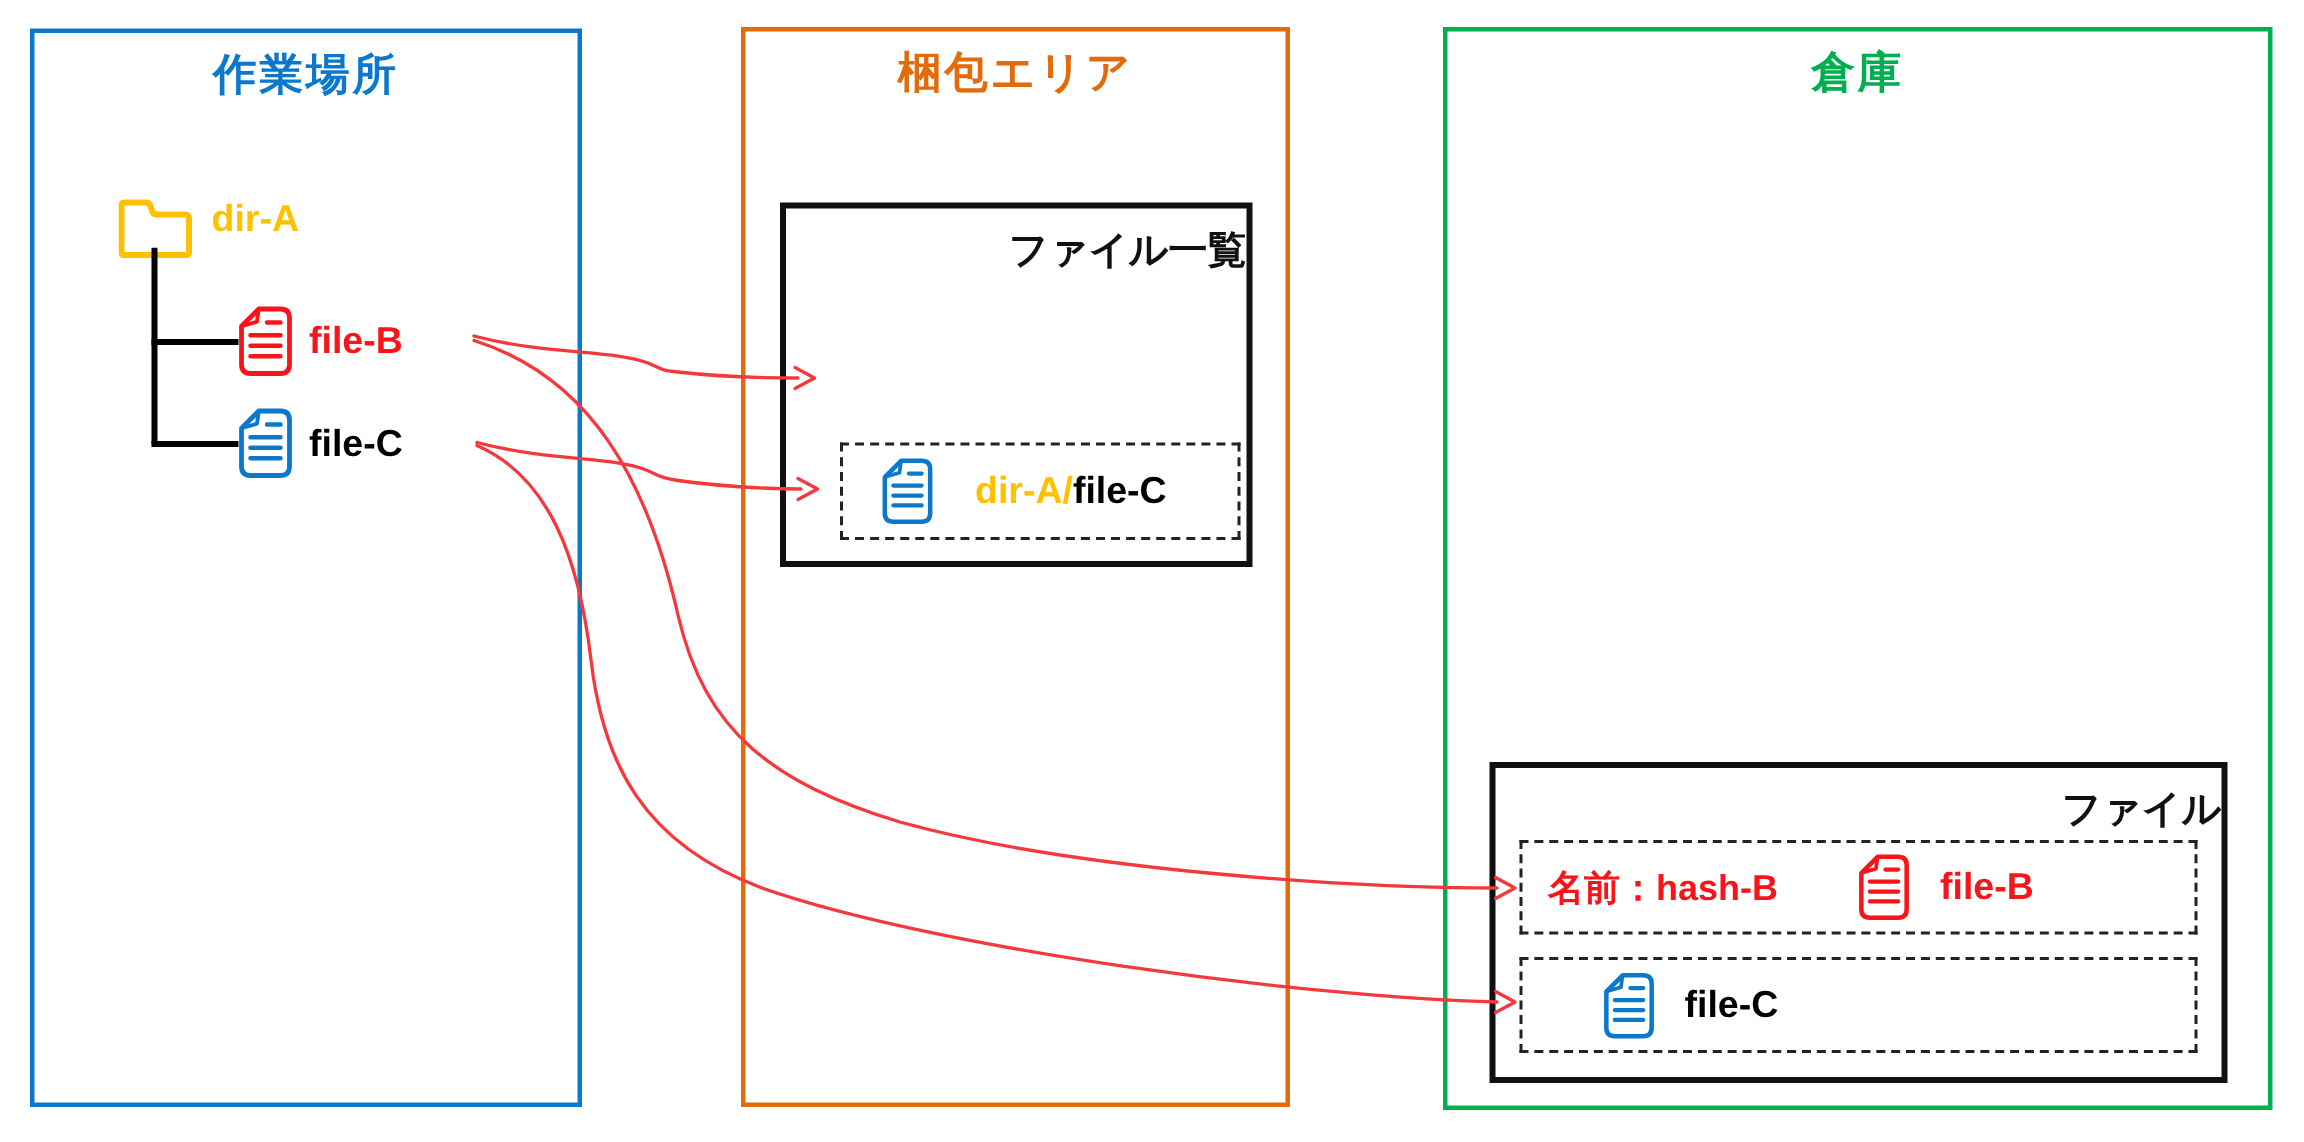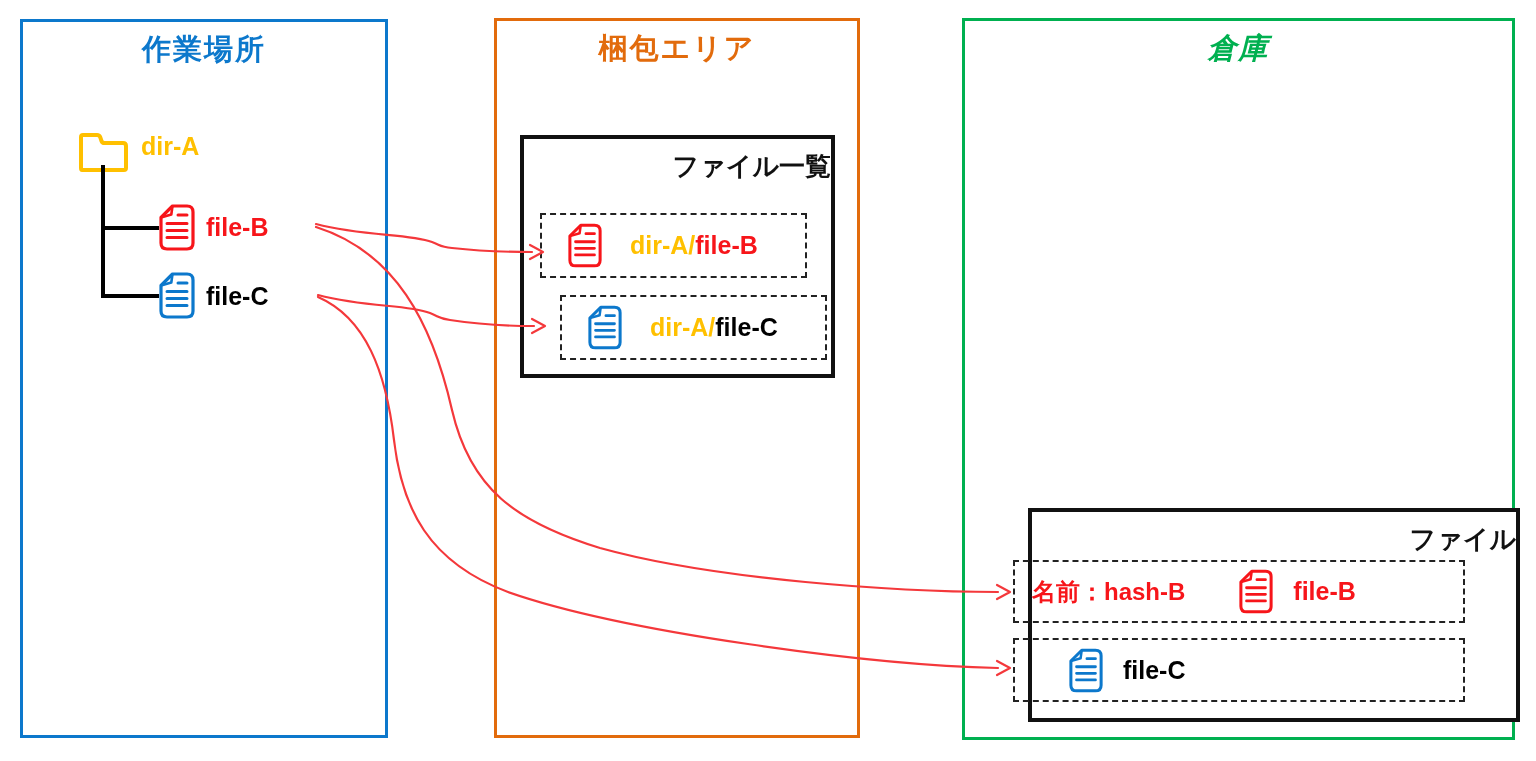--- a/index.html
+++ b/index.html
@@ -9,26 +9,26 @@
 
   
   .region{position:absolute;background:#ffffff;box-sizing:border-box;}
   .region-workspace{left:20px;top:19px;width:368px;height:719px;border:3px solid #0c78cc;}
   .region-packing{left:494px;top:18px;width:366px;height:720px;border:3px solid #e26b0c;padding-left:39px;}
   .region-warehouse{left:962px;top:18px;width:553px;height:722px;border:3px solid #00b050;}
   .region-title{position:absolute;left:0;top:8px;width:100%;text-align:center;
     font-size:29px;font-weight:bold;letter-spacing:2px;margin:0;}
   .region-workspace .region-title{color:#0c78cc;}
   .region-packing .region-title{color:#e26b0c;}
-  .region-warehouse .region-title{color:#00b050;font-style:italic;}
+  .region-warehouse .region-title{color:#00b050;}
 
   
   .panel{position:absolute;background:#ffffff;border:4px solid #111;box-sizing:border-box;}
   .panel-packing{left:520px;top:135px;width:315px;height:243px;}
-  .panel-warehouse{left:993px;top:508px;width:492px;height:214px;margin-left:35px;}
+  .panel-warehouse{left:993px;top:508px;width:492px;height:214px;}
   .panel-title{position:absolute;left:0;top:10px;width:100%;text-align:right;
     font-size:26px;font-weight:bold;color:#111;margin:0;}
 
   
   .entry{position:absolute;border:2px dashed #222;box-sizing:border-box;
     display:flex;align-items:center;background:#ffffff00;}
   .entry-pack-b{left:540px;top:213px;width:267px;height:65px;}
   .entry-pack-c{left:560px;top:295px;width:267px;height:65px;}
   .entry-wh-b{left:1013px;top:560px;width:452px;height:63px;}
   .entry-wh-c{left:1013px;top:638px;width:452px;height:64px;}
@@ -94,28 +94,20 @@
     <path d="M 13.5 2 H 28 Q 34 2 34 8 V 39 Q 34 45 28 45 H 8 Q 2 45 2 39 V 13.5 Z" fill="none" stroke="currentColor" stroke-width="3.2" stroke-linejoin="round"></path>
     <path d="M 13.5 2 L 12.3 10.5 L 2 13.5" fill="none" stroke="currentColor" stroke-width="2.6" stroke-linejoin="round"></path>
     <path d="M 19 11 H 28 M 8 19.5 H 28 M 8 26.5 H 28 M 8 33.5 H 28" stroke="currentColor" stroke-width="3" stroke-linecap="round" fill="none"></path>
   </svg>
   <span class="fs-label t-blue" style="left:206px;top:282px;">file-C</span>
 
   <div class="panel panel-packing">
     <h3 class="panel-title">ファイル一覧</h3>
   </div>
 
-  <div class="entry entry-pack-b">
-    <svg class="doc-icon doc-red pack-icon" width="34" height="45" viewBox="0 0 36 47">
-      <path d="M 13.5 2 H 28 Q 34 2 34 8 V 39 Q 34 45 28 45 H 8 Q 2 45 2 39 V 13.5 Z" fill="none" stroke="currentColor" stroke-width="3.2" stroke-linejoin="round"></path>
-      <path d="M 13.5 2 L 12.3 10.5 L 2 13.5" fill="none" stroke="currentColor" stroke-width="2.6" stroke-linejoin="round"></path>
-      <path d="M 19 11 H 28 M 8 19.5 H 28 M 8 26.5 H 28 M 8 33.5 H 28" stroke="currentColor" stroke-width="3" stroke-linecap="round" fill="none"></path>
-    </svg>
-    <span class="bold25 pack-text"><span class="t-gold">dir-A/</span><span class="t-red">file-B</span></span>
-  </div>
 
   <div class="entry entry-pack-c">
     <svg class="doc-icon doc-blue pack-icon" width="34" height="45" viewBox="0 0 36 47">
       <path d="M 13.5 2 H 28 Q 34 2 34 8 V 39 Q 34 45 28 45 H 8 Q 2 45 2 39 V 13.5 Z" fill="none" stroke="currentColor" stroke-width="3.2" stroke-linejoin="round"></path>
       <path d="M 13.5 2 L 12.3 10.5 L 2 13.5" fill="none" stroke="currentColor" stroke-width="2.6" stroke-linejoin="round"></path>
       <path d="M 19 11 H 28 M 8 19.5 H 28 M 8 26.5 H 28 M 8 33.5 H 28" stroke="currentColor" stroke-width="3" stroke-linecap="round" fill="none"></path>
     </svg>
     <span class="bold25 pack-text"><span class="t-gold">dir-A/</span><span class="t-blue">file-C</span></span>
   </div>
 

